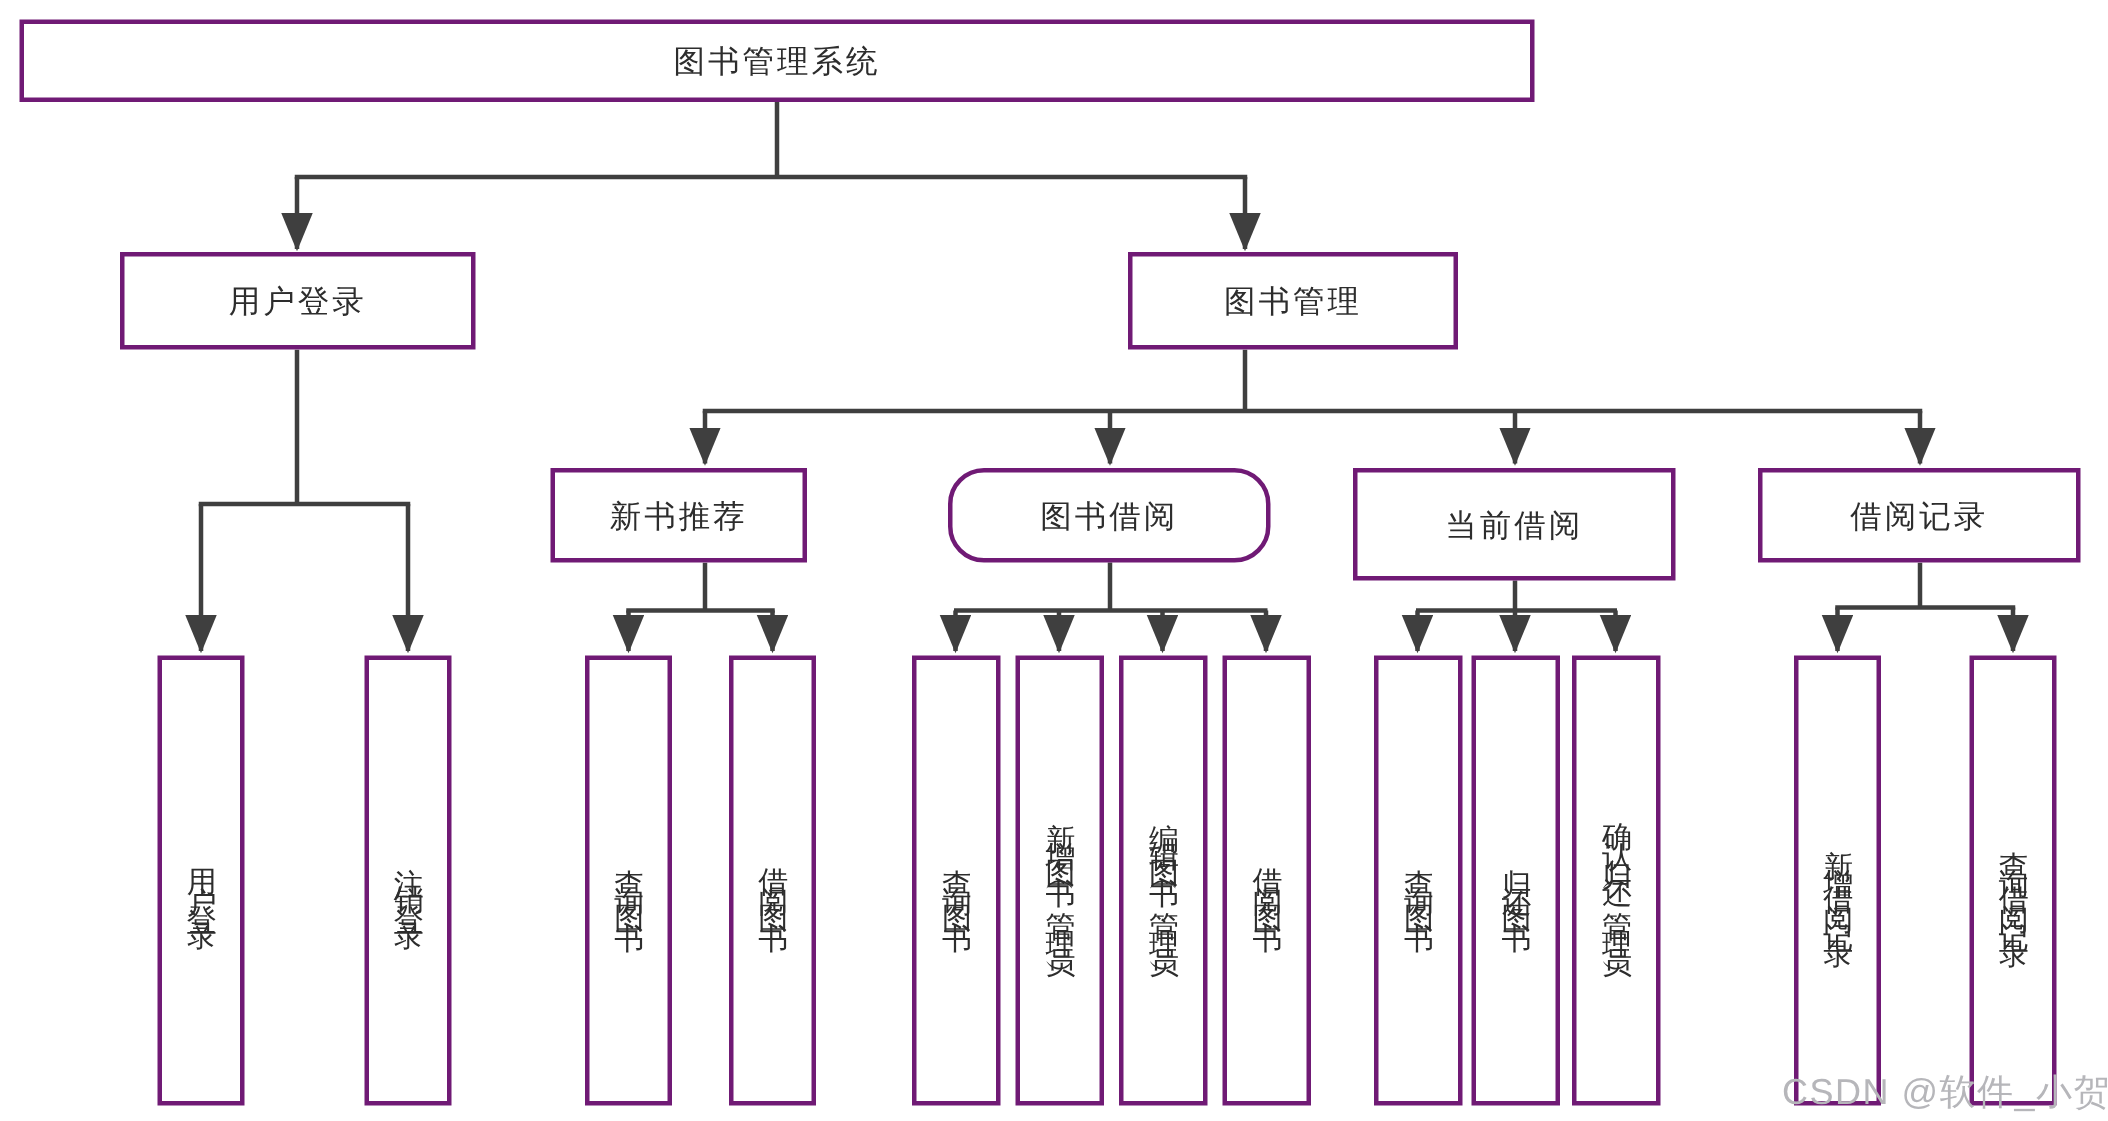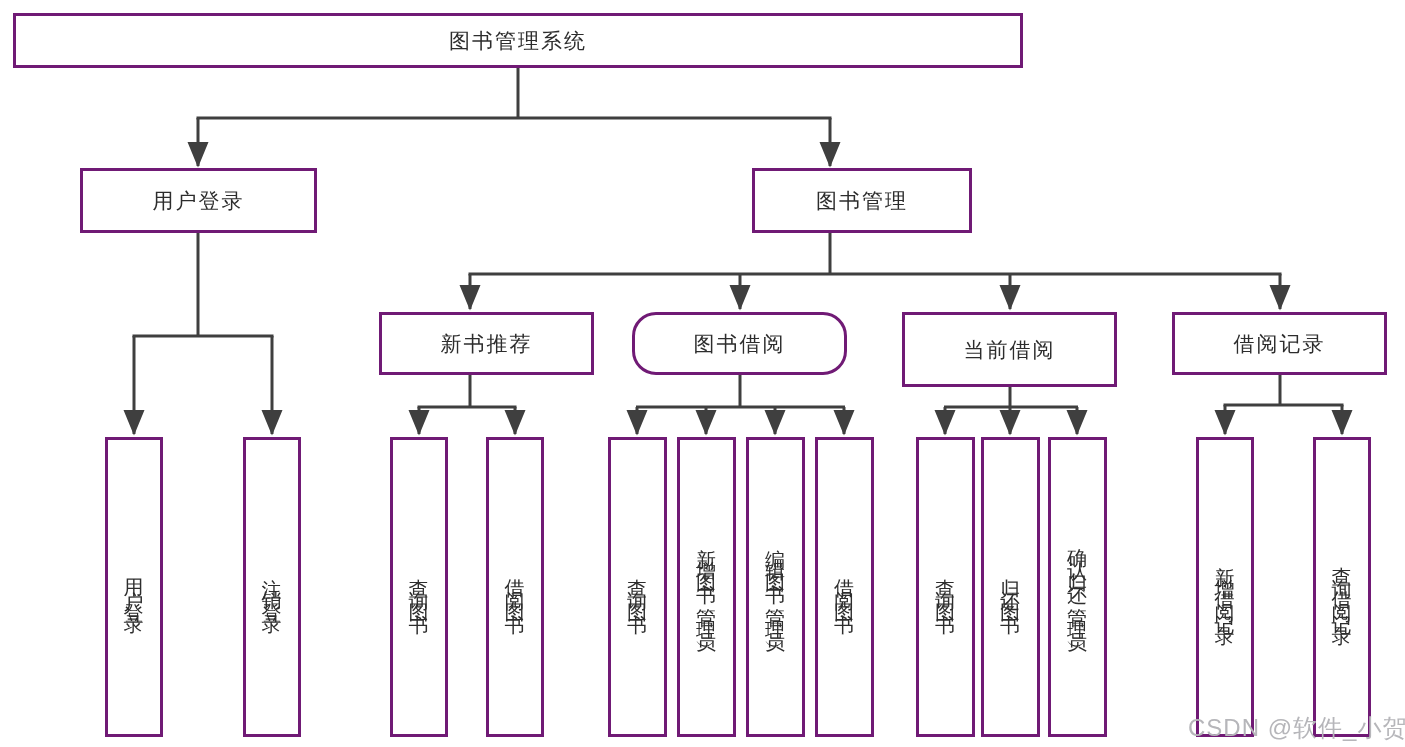--- a/index.html
+++ b/index.html
@@ -110,21 +110,21 @@
     <span>图书管理系统</span>
   </div>
 
   <div class="node hnode" style="left:80px;top:168px;width:237px;height:65px;">
     <span>用户登录</span>
   </div>
   <div class="node hnode" style="left:712px;top:168px;width:220px;height:65px;margin-left:40px;">
     <span>图书管理</span>
   </div>
 
-  <div class="node hnode" style="left:379px;top:312px;width:215px;height:63px;">
+  <div class="node hnode" style="left:367px;top:312px;width:171px;height:63px;">
     <span>新书推荐</span>
   </div>
   <div class="node hnode" style="left:632px;top:312px;width:215px;height:63px;border-radius:24px;">
     <span>图书借阅</span>
   </div>
   <div class="node hnode" style="left:902px;top:312px;width:215px;height:75px;">
     <span>当前借阅</span>
   </div>
   <div class="node hnode" style="left:1172px;top:312px;width:215px;height:63px;">
     <span>借阅记录</span>

